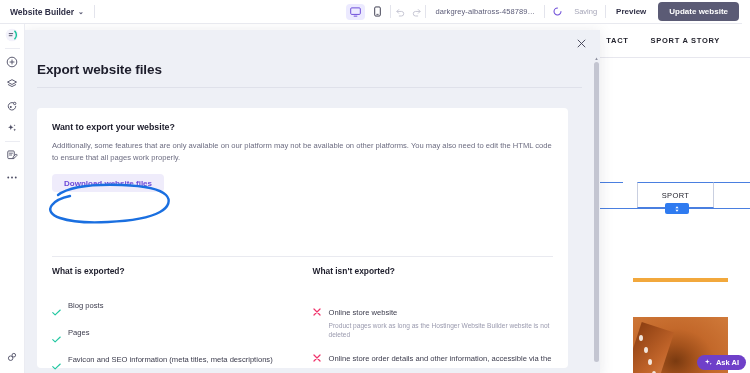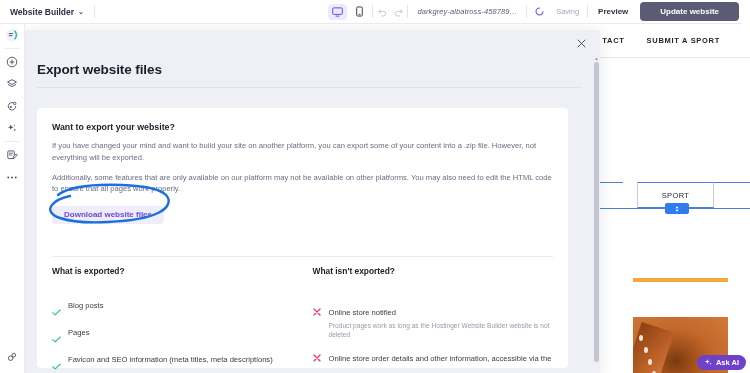--- a/index.html
+++ b/index.html
@@ -27,28 +27,27 @@
   .dev-btn {
     width: 19px; height: 16px; border-radius: 4px;
     display: flex; align-items: center; justify-content: center;
     margin-right: 3px;
   }
   .dev-btn.active { background: #eceaff; }
   .undo-btn { width: 17px; height: 16px; display: flex; align-items: center; justify-content: center; }
   .domain-chip {
     font-size: 7.5px; color: #5c5c78; padding: 0 9px; white-space: nowrap;
     letter-spacing: .1px;
-    font-style: italic;
   }
   .saving { display: flex; align-items: center; gap: 12px; padding: 0 8px; }
   .saving-txt { font-size: 7.5px; color: #a6a6b8; }
   .preview-btn { font-size: 8px; font-weight: 600; color: #2f2f46; padding: 0 10px; }
   .update-btn {
     background: #5b5b75; color: #ffffff; font-size: 8px; font-weight: 700;
-    height: 19px; padding: 0 20px; border-radius: 4px;
+    height: 19px; padding: 0 11px; border-radius: 4px;
     display: flex; align-items: center; margin-right: 3px; margin-left: 2px;
     white-space: nowrap;
   }
   .vbar { width: 1px; height: 13px; background: #e3e4ec; }
 
   
   .sidebar {
     position: absolute; top: 24px; left: 0; width: 25px; height: 349px;
     background: #ffffff; border-right: 1px solid #ebecf2;
     display: flex; flex-direction: column; align-items: center; z-index: 35;
@@ -288,21 +287,21 @@
       <svg width="12" height="12" viewBox="0 0 16 16" fill="none">
         <circle cx="6.2" cy="9.6" r="3" stroke="#4b4b62" stroke-width="1.2"></circle>
         <circle cx="10.4" cy="5.6" r="2.4" stroke="#4b4b62" stroke-width="1.2"></circle>
       </svg>
     </div>
   </div>
 
   <div class="canvas">
     <div class="site-nav">
       <span>TACT</span>
-      <span>SUBMIT A SPORT</span>
+      <span>SPORT A STORY</span>
     </div>
 
     <div class="sport-line-l"></div>
     <div class="sport-line-r"></div>
     <div class="sport-line-b"></div>
     <div class="sport-box">SPORT</div>
     <div class="drag-handle">
       <svg width="8" height="8" viewBox="0 0 10 10" fill="none">
         <path d="M5 1.6 3 4h4L5 1.6Z" fill="#ffffff"></path>
         <path d="M5 8.4 3 6h4L5 8.4Z" fill="#ffffff"></path>
@@ -337,21 +336,20 @@
       <svg width="9" height="9" viewBox="0 0 12 12" fill="none">
         <path d="M1.4 1.4 10.6 10.6M10.6 1.4 1.4 10.6" stroke="#3c3c50" stroke-width="1.2" stroke-linecap="round"></path>
       </svg>
     </div>
 
     <div class="modal-title">Export website files</div>
     <div class="modal-rule"></div>
 
     <div class="card">
       <h3>Want to export your website?</h3>
-      <p>If you have changed your mind and want to build your site on another platform, you can export some of your content into a .zip file. However, not everything will be exported.</p>
       <p>Additionally, some features that are only available on our platform may not be available on other platforms. You may also need to edit the HTML code to ensure that all pages work properly.</p>
       <div class="dl-btn">Download website files</div>
 
       <div class="card-rule"></div>
 
       <div class="cols">
 
         <div class="col">
           <div class="col-h">What is exported?</div>
 
@@ -396,21 +394,21 @@
         <div class="col">
           <div class="col-h">What isn't exported?</div>
 
           <div class="li">
             <span class="li-ico">
               <svg width="8" height="8" viewBox="0 0 10 10" fill="none">
                     <path d="M1.2 1.2 8.8 8.8M8.8 1.2 1.2 8.8" stroke="#f0336b" stroke-width="1.5" stroke-linecap="round"></path>
                   </svg>
             </span>
             <span>
-              <span class="li-txt">Online store notified</span>
+              <span class="li-txt">Online store website</span>
               <span class="li-sub" style="display:block;">Product pages work as long as the Hostinger Website Builder website is not deleted</span>
             </span>
           </div>
 
           <div class="li">
             <span class="li-ico">
               <svg width="8" height="8" viewBox="0 0 10 10" fill="none">
                     <path d="M1.2 1.2 8.8 8.8M8.8 1.2 1.2 8.8" stroke="#f0336b" stroke-width="1.5" stroke-linecap="round"></path>
                   </svg>
             </span>

